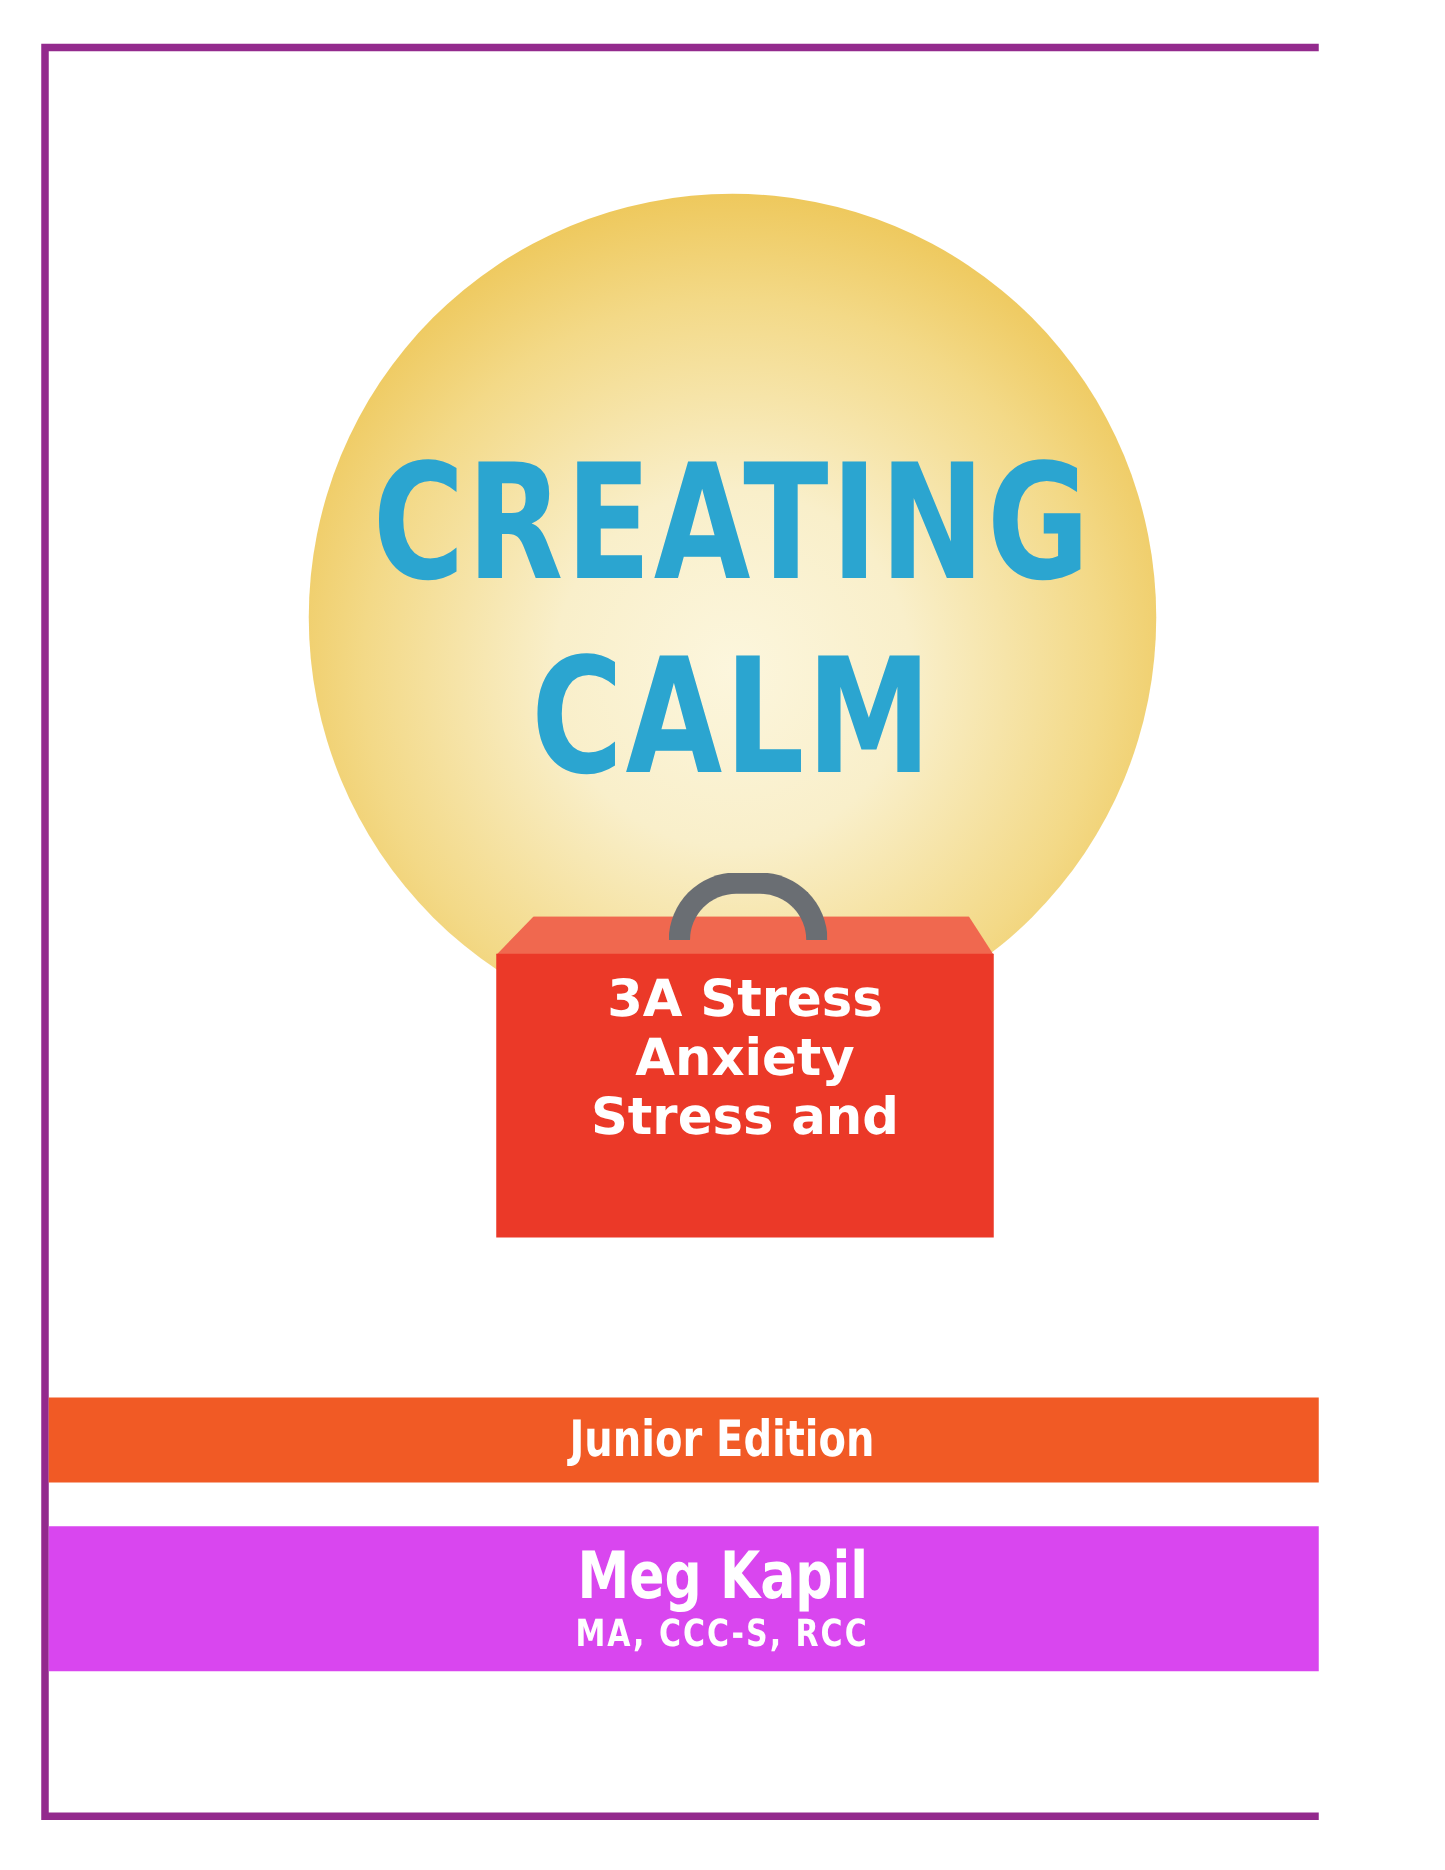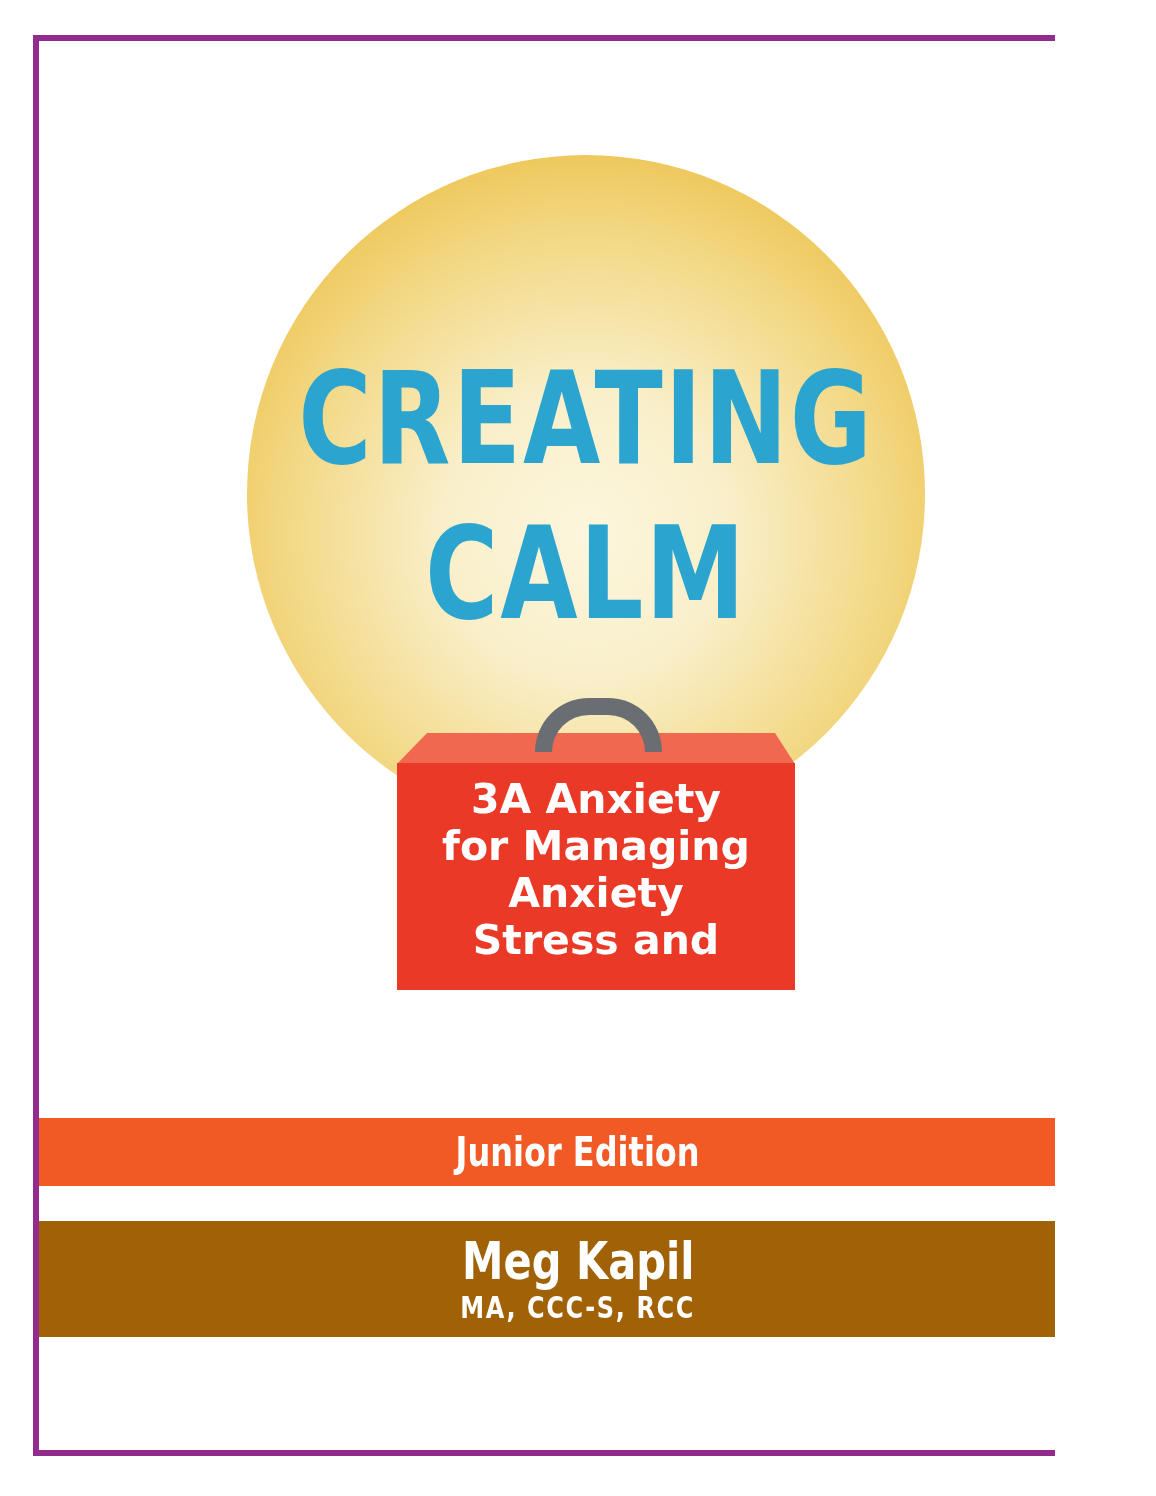--- a/index.html
+++ b/index.html
@@ -113,21 +113,21 @@
     color: #ffffff;
   }
   .band.orange {
     top: 1118px;
     height: 68px;
     background: #F15A25;
   }
   .band.green {
     top: 1221px;
     height: 116px;
-    background: #a16207;
+    background: #d946ef;
   }
   .condensed {
     display: inline-block;
     transform: scaleX(0.8);
     transform-origin: center center;
     white-space: nowrap;
   }
   .edition-label {
     font-weight: bold;
     font-size: 40px;
@@ -157,22 +157,21 @@
   <div class="title line1">CREATING</div>
 
   <div class="title line2">CALM</div>
 
   <div class="lid"></div>
 
   <div class="handle"></div>
 
   <div class="box">
     <div class="box-text">
-      <span>3A Anxiety</span>
-      <span>for Managing</span>
+      <span>3A Stress</span>
       <span>Anxiety</span>
       <span>Stress and</span>
     </div>
   </div>
 
   <div class="band orange">
     <span class="edition-label condensed">Junior Edition</span>
   </div>
 
   <div class="band green">

